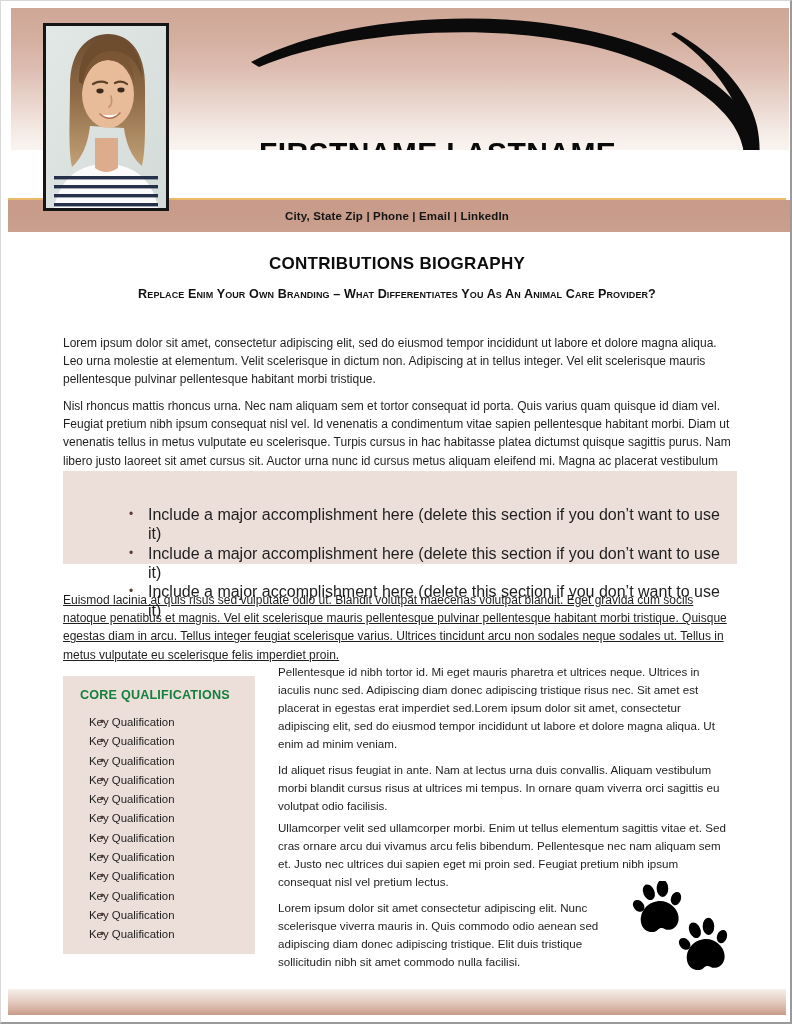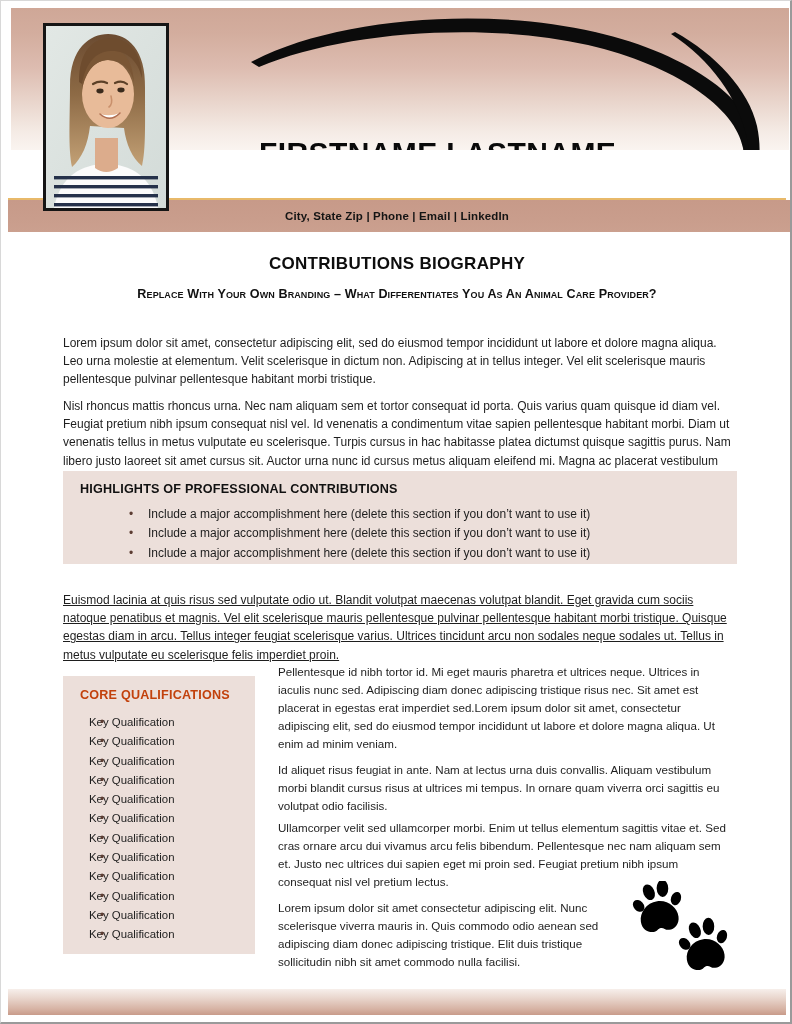--- a/index.html
+++ b/index.html
@@ -173,21 +173,21 @@
     position: absolute;
     left: 30px;
     top: 34px;
     margin: 0;
     padding: 0;
     list-style: none;
   }
   #highlights-list li {
     position: relative;
     padding-left: 55px;
-    font-size: 12px;
+    font-size: 16px;
     line-height: 19.3px;
     color: #1e1e1e;
   }
   #highlights-list li::before {
     content: "\2022";
     position: absolute;
     left: 36px;
     top: 0;
     color: #5c3d33;
     font-size: 12px;
@@ -202,21 +202,21 @@
     height: 278px;
     background: #ecdfda;
   }
   #core-title {
     position: absolute;
     left: 17px;
     top: 12px;
     font-size: 12.6px;
     font-weight: bold;
     letter-spacing: 0.2px;
-    color: #c2410c;
+    color: #15803d;
   }
   #core-list {
     position: absolute;
     left: 0;
     top: 37px;
     margin: 0;
     padding: 0;
     list-style: none;
   }
   #core-list li {
@@ -348,27 +348,26 @@
       <ellipse cx="75" cy="64" rx="3.6" ry="2.4" fill="#3a2a1c"></ellipse>
 
       <path d="M65,70 q2,8 -2,11" stroke="#c9906c" stroke-width="1.6" fill="none" stroke-linecap="round"></path>
 
       <path d="M54,88 q10,8 20,-1 q-10,4 -20,1 Z" fill="#ffffff"></path>
       <path d="M54,88 q10,9 20,-1" stroke="#b06f52" stroke-width="1.5" fill="none" stroke-linecap="round"></path>
     </svg>
   </div>
 
   <div id="doc-title">CONTRIBUTIONS BIOGRAPHY</div>
-  <div id="doc-subtitle">Replace With Your Own Branding – What Differentiates You As An Animal Care Provider?</div>
+  <div id="doc-subtitle">Replace Enim Your Own Branding – What Differentiates You As An Animal Care Provider?</div>
 
   <p class="body-para" id="para-1">Lorem ipsum dolor sit amet, consectetur adipiscing elit, sed do eiusmod tempor incididunt ut labore et dolore magna aliqua. Leo urna molestie at elementum. Velit scelerisque in dictum non. Adipiscing at in tellus integer. Vel elit scelerisque mauris pellentesque pulvinar pellentesque habitant morbi tristique.</p>
   <p class="body-para" id="para-2">Nisl rhoncus mattis rhoncus urna. Nec nam aliquam sem et tortor consequat id porta. Quis varius quam quisque id diam vel. Feugiat pretium nibh ipsum consequat nisl vel. Id venenatis a condimentum vitae sapien pellentesque habitant morbi. Diam ut venenatis tellus in metus vulputate eu scelerisque. Turpis cursus in hac habitasse platea dictumst quisque sagittis purus. Nam libero justo laoreet sit amet cursus sit. Auctor urna nunc id cursus metus aliquam eleifend mi. Magna ac placerat vestibulum lectus mauris.</p>
 
   <div id="highlights-box">
-    <div id="highlights-title">HIGHLIGHTS OF PROFESSIONAL CONTRIBUTIONS</div>
     <ul id="highlights-list">
       <li>Include a major accomplishment here (delete this section if you don’t want to use it)</li>
       <li>Include a major accomplishment here (delete this section if you don’t want to use it)</li>
       <li>Include a major accomplishment here (delete this section if you don’t want to use it)</li>
     </ul>
   </div>
 
   <p class="body-para" id="para-3">Euismod lacinia at quis risus sed vulputate odio ut. Blandit volutpat maecenas volutpat blandit. Eget gravida cum sociis natoque penatibus et magnis. Vel elit scelerisque mauris pellentesque pulvinar pellentesque habitant morbi tristique. Quisque egestas diam in arcu. Tellus integer feugiat scelerisque varius. Ultrices tincidunt arcu non sodales neque sodales ut. Tellus in metus vulputate eu scelerisque felis imperdiet proin.</p>
 
   <div id="core-box">

